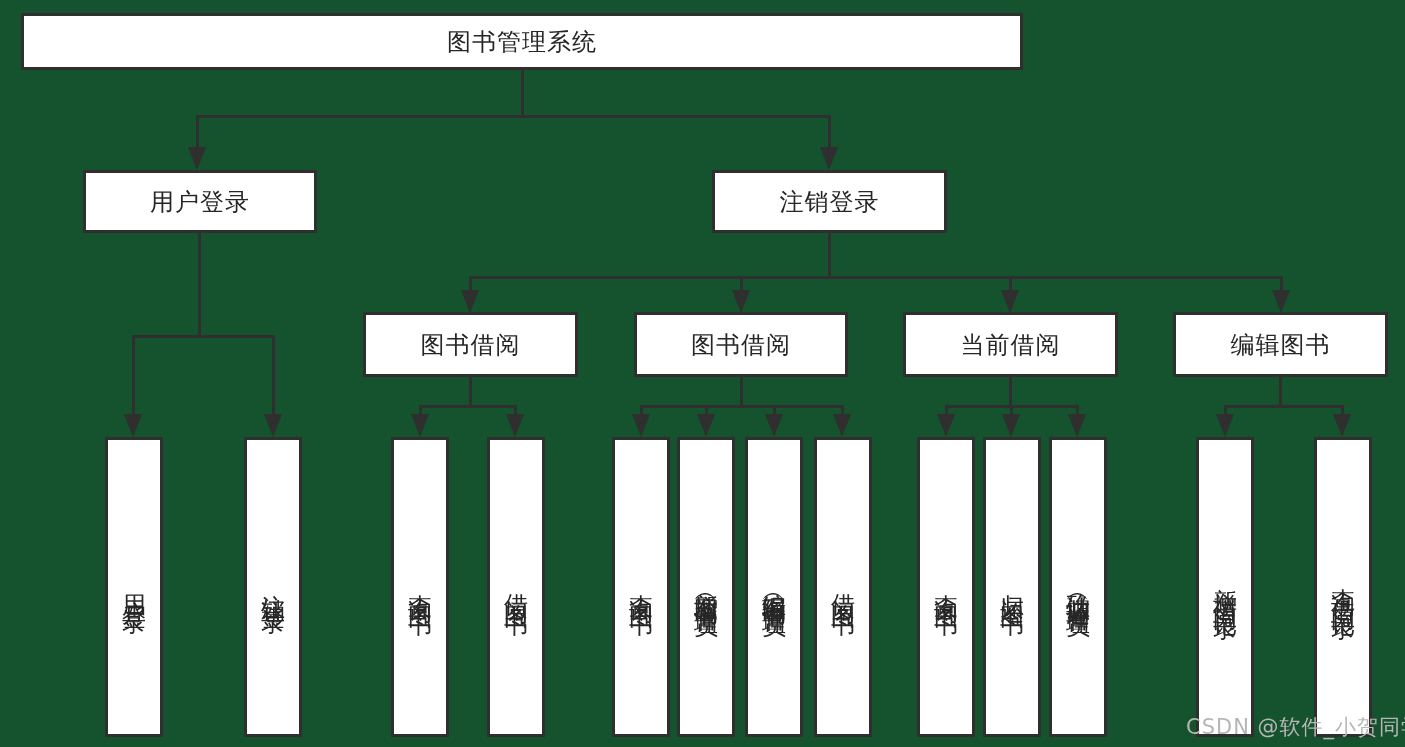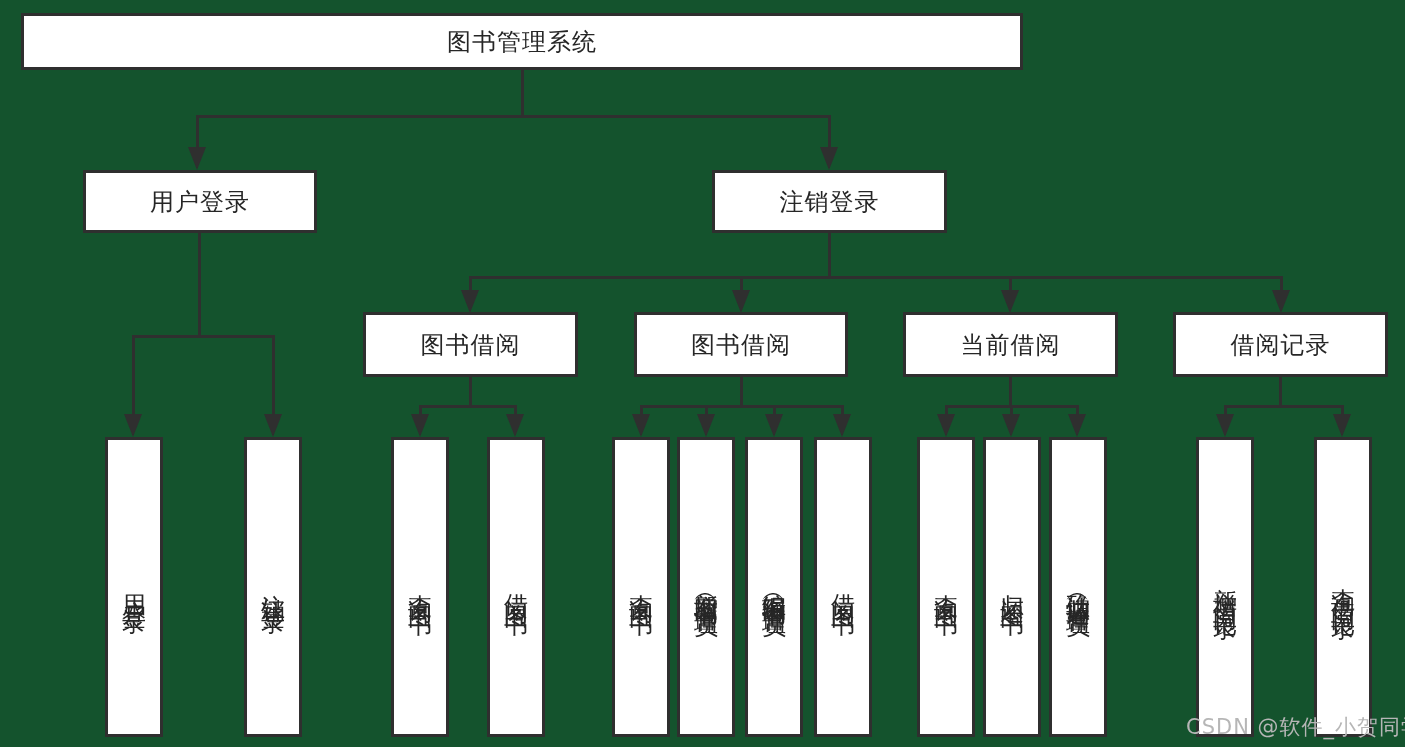--- a/index.html
+++ b/index.html
@@ -73,21 +73,21 @@
   <div class="box hbox" style="left:363px;top:312px;width:215px;height:65px">
     <span class="lbl">图书借阅</span>
   </div>
   <div class="box hbox" style="left:903px;top:312px;width:215px;height:65px">
     <span class="lbl">当前借阅</span>
   </div>
   <div class="box hbox" style="left:634px;top:312px;width:214px;height:65px">
     <span class="lbl">图书借阅</span>
   </div>
   <div class="box hbox" style="left:1173px;top:312px;width:215px;height:65px">
-    <span class="lbl">借阅记录</span>
+    <span class="lbl">编辑图书</span>
   </div>
 
   <div class="vline" style="left:469px;top:377px;height:30px"></div>
   <div class="hline" style="left:419px;top:405px;width:98px"></div>
   <div class="vline" style="left:419px;top:405px;height:11px"></div>
   <div class="arrow" style="left:411px;top:414px"></div>
   <div class="vline" style="left:514px;top:405px;height:11px"></div>
   <div class="arrow" style="left:506px;top:414px"></div>
 
   <div class="vline" style="left:740px;top:377px;height:30px"></div>

